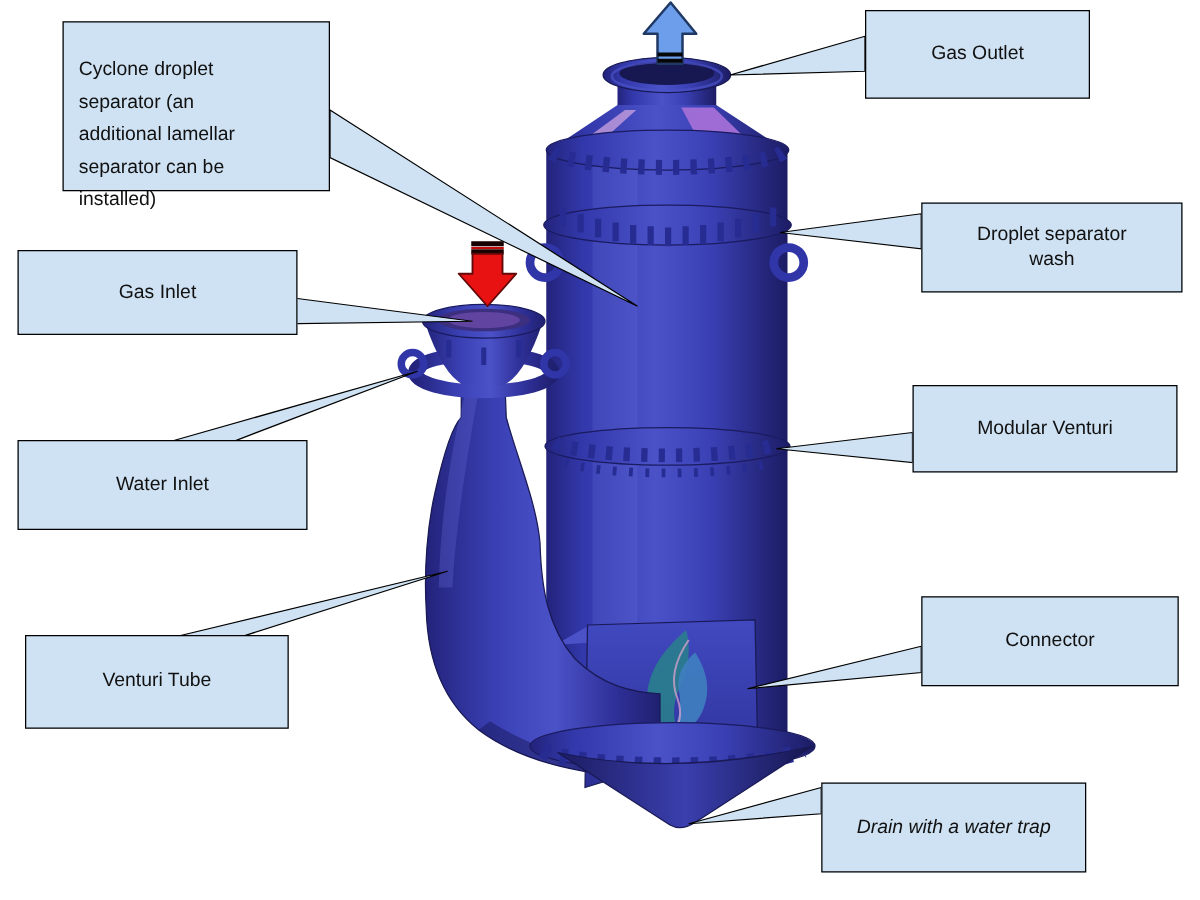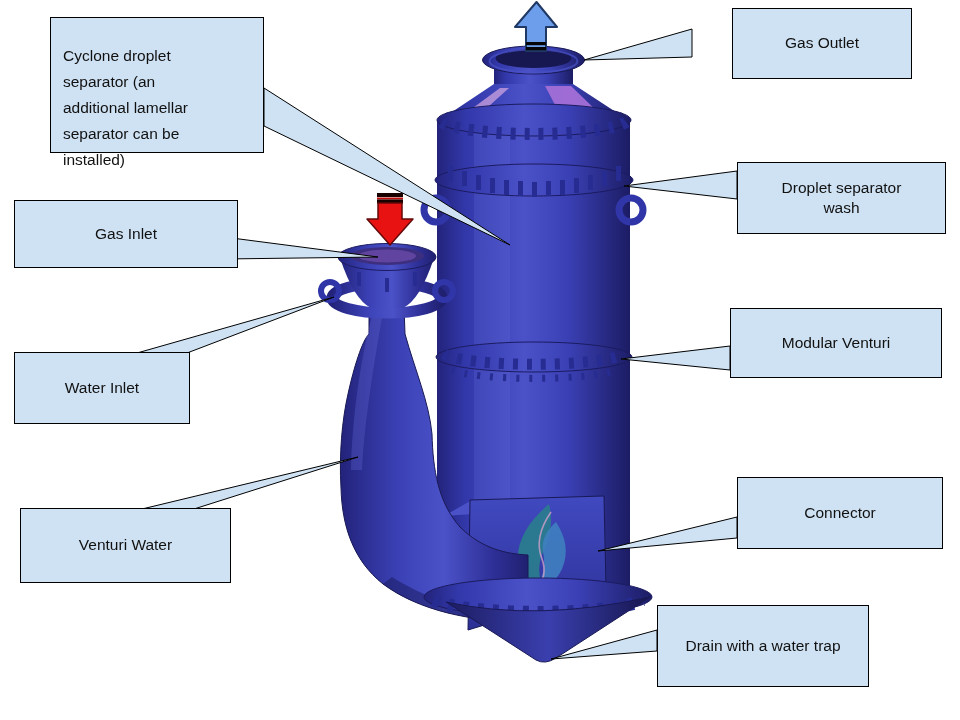--- a/index.html
+++ b/index.html
@@ -11,29 +11,29 @@
   .callout{
     position:absolute;background:#cfe2f3;border:1px solid #000;color:#111;
     display:flex;align-items:center;justify-content:center;text-align:center;
     font-size:15.5px;line-height:1.3;box-sizing:border-box;z-index:2;
   }
   .callout .txt{display:block;}
   #co-cyclone{left:50px;top:17px;width:214px;height:136px;
     justify-content:flex-start;align-items:flex-start;text-align:left;
     padding:25px 12px;line-height:26px;}
   #co-cyclone .txt{max-width:152px;}
-  #co-gas-outlet{left:692px;top:8px;width:180px;height:71px;margin-left:40px;}
+  #co-gas-outlet{left:692px;top:8px;width:180px;height:71px;}
   #co-wash{left:737px;top:162px;width:209px;height:72px;}
   #co-wash .txt{max-width:150px;margin:0 auto;}
   #co-gas-inlet{left:14px;top:200px;width:224px;height:68px;}
   #co-modular{left:730px;top:308px;width:212px;height:70px;}
-  #co-water-inlet{left:14px;top:352px;width:176px;height:72px;}
+  #co-water-inlet{left:14px;top:352px;width:232px;height:72px;}
   #co-venturi{left:20px;top:508px;width:211px;height:75px;}
   #co-connector{left:737px;top:477px;width:206px;height:72px;}
-  #co-drain{left:657px;top:605px;width:212px;height:82px;}
+  #co-drain{left:657px;top:626px;width:212px;height:72px;font-style:italic;}
 </style>
 </head>
 <body>
 
 <div class="stage">
 
   <svg class="diagram-svg" viewBox="0 0 960 720">
     <defs>
       <linearGradient id="gBody" x1="0" y1="0" x2="1" y2="0">
         <stop offset="0" stop-color="#23237b"></stop>
@@ -185,21 +185,21 @@
   <div class="callout" id="co-gas-inlet">
     <span class="txt">Gas Inlet</span>
   </div>
   <div class="callout" id="co-modular">
     <span class="txt">Modular Venturi</span>
   </div>
   <div class="callout" id="co-water-inlet">
     <span class="txt">Water Inlet</span>
   </div>
   <div class="callout" id="co-venturi">
-    <span class="txt">Venturi Water</span>
+    <span class="txt">Venturi Tube</span>
   </div>
   <div class="callout" id="co-connector">
     <span class="txt">Connector</span>
   </div>
   <div class="callout" id="co-drain">
     <span class="txt">Drain with a water trap</span>
   </div>
 
 </div>
 

